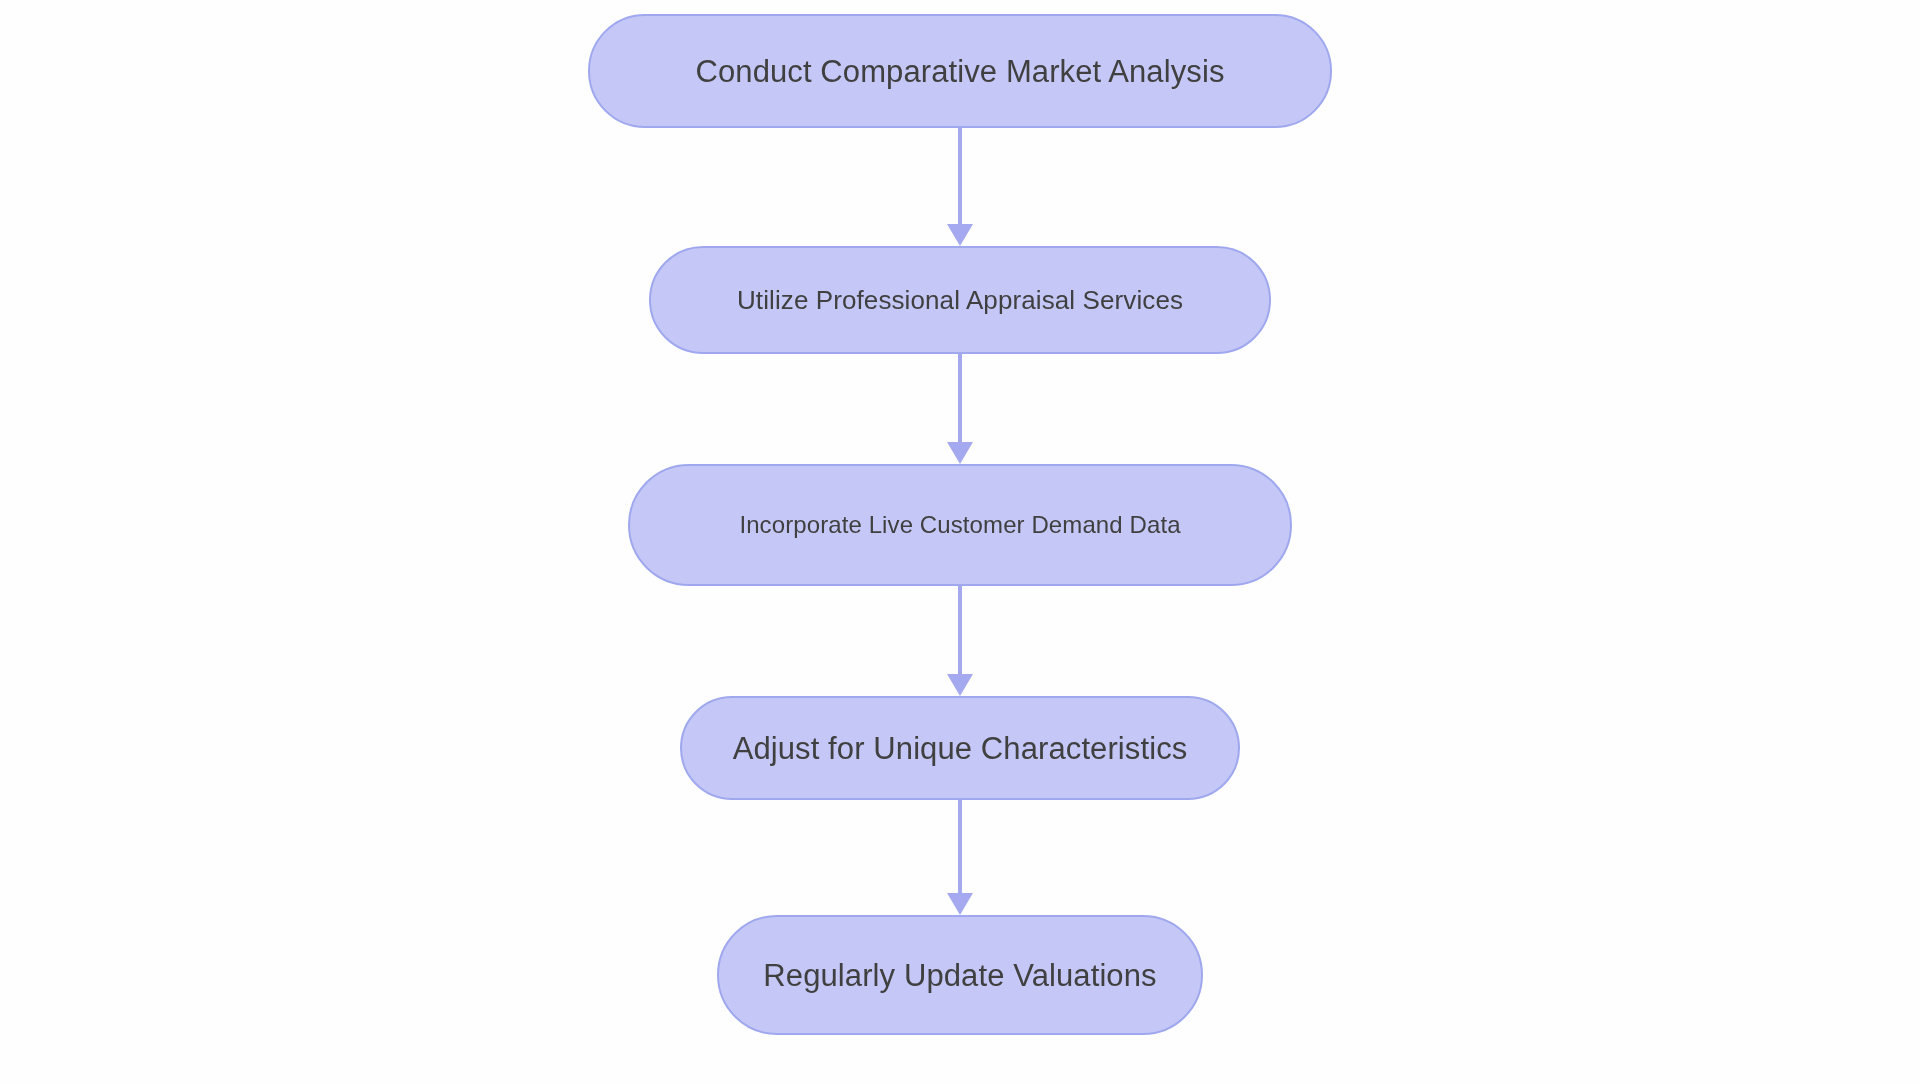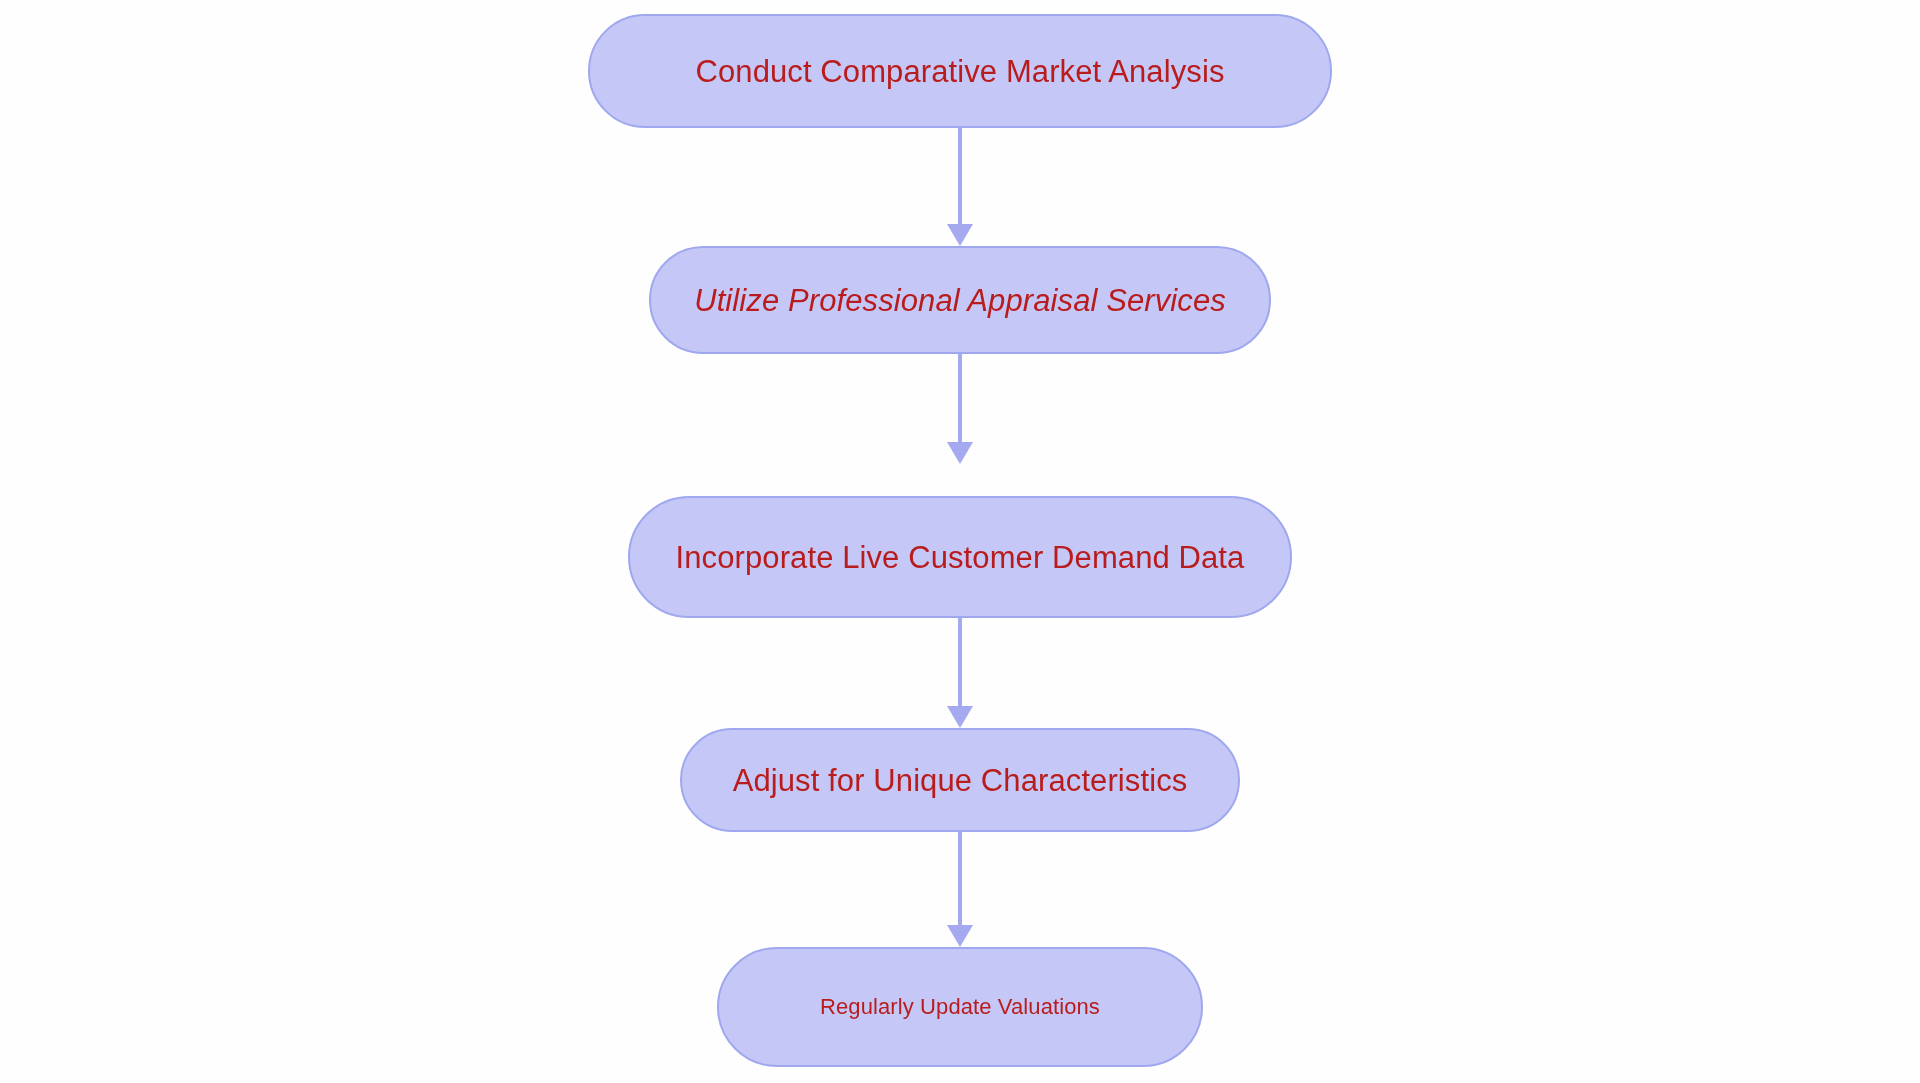--- a/index.html
+++ b/index.html
@@ -33,42 +33,42 @@
     justify-content: flex-start;
     padding-top: 14px;
     box-sizing: border-box;
   }
 
   .node {
     box-sizing: border-box;
     background: #c5c8f7;
     border: 2px solid #9fa8ee;
     border-radius: 999px;
-    color: #b91c1c;
+    color: #404040;
     display: flex;
     align-items: center;
     justify-content: center;
     text-align: center;
     white-space: nowrap;
     letter-spacing: 0.1px;
     font-weight: 400;
     user-select: none;
   }
 
   .node-label {
     display: block;
     line-height: 1;
   }
 
   
   .node-0 { width: 744px; height: 114px; font-size: 31px; }
-  .node-1 { width: 622px; height: 108px; font-size: 31px; font-style: italic; }
-  .node-2 { width: 664px; height: 122px; font-size: 31px; margin-top: 32px; }
+  .node-1 { width: 622px; height: 108px; font-size: 26px; }
+  .node-2 { width: 664px; height: 122px; font-size: 24px; }
   .node-3 { width: 560px; height: 104px; font-size: 31px; }
-  .node-4 { width: 486px; height: 120px; font-size: 22px; }
+  .node-4 { width: 486px; height: 120px; font-size: 31px; }
 
   .connector {
     position: relative;
     width: 26px;
     display: flex;
     flex-direction: column;
     align-items: center;
   }
   .connector-line {
     width: 4px;

